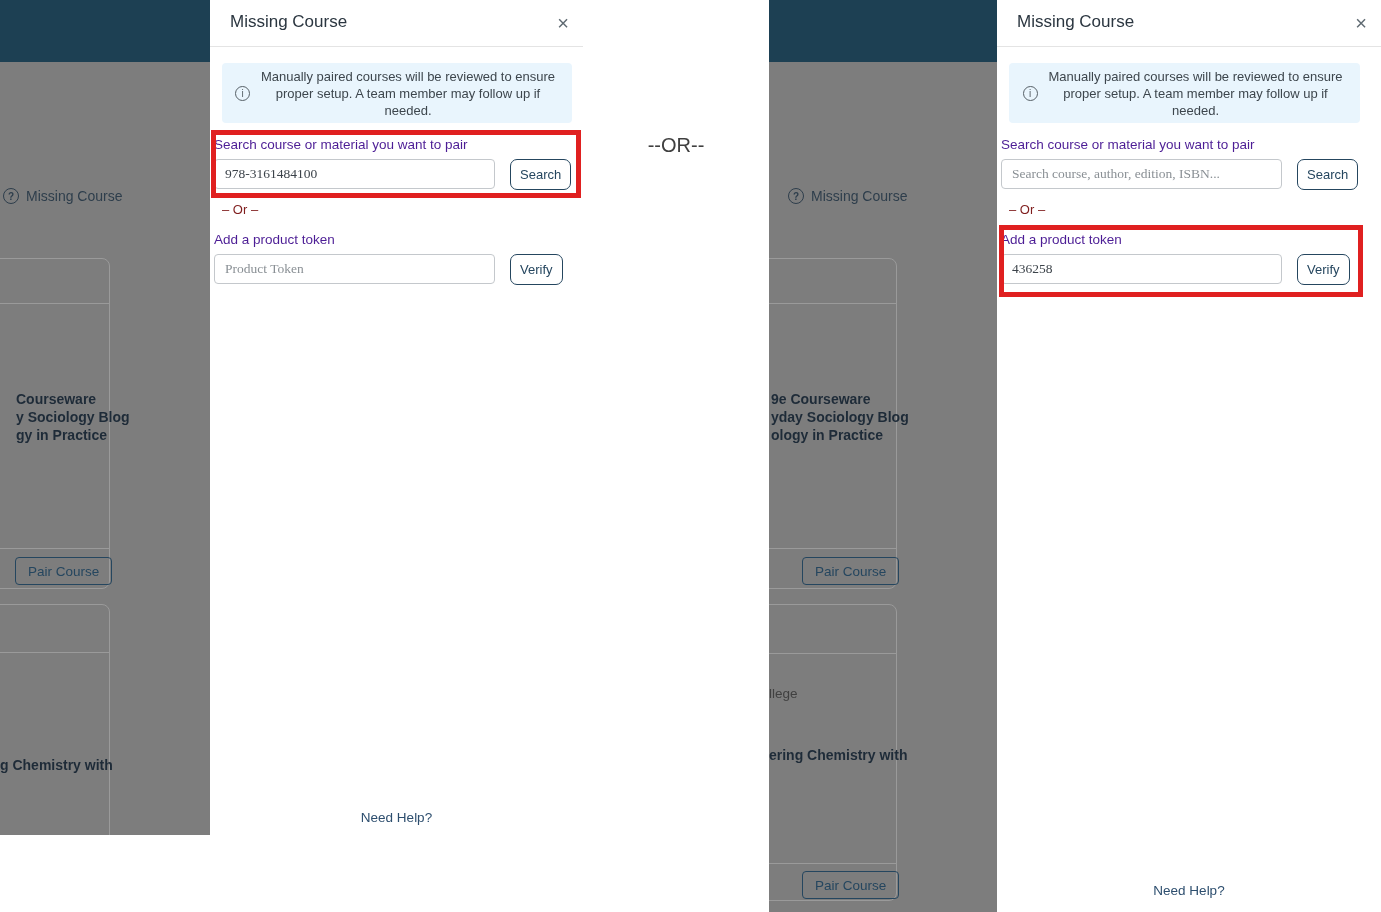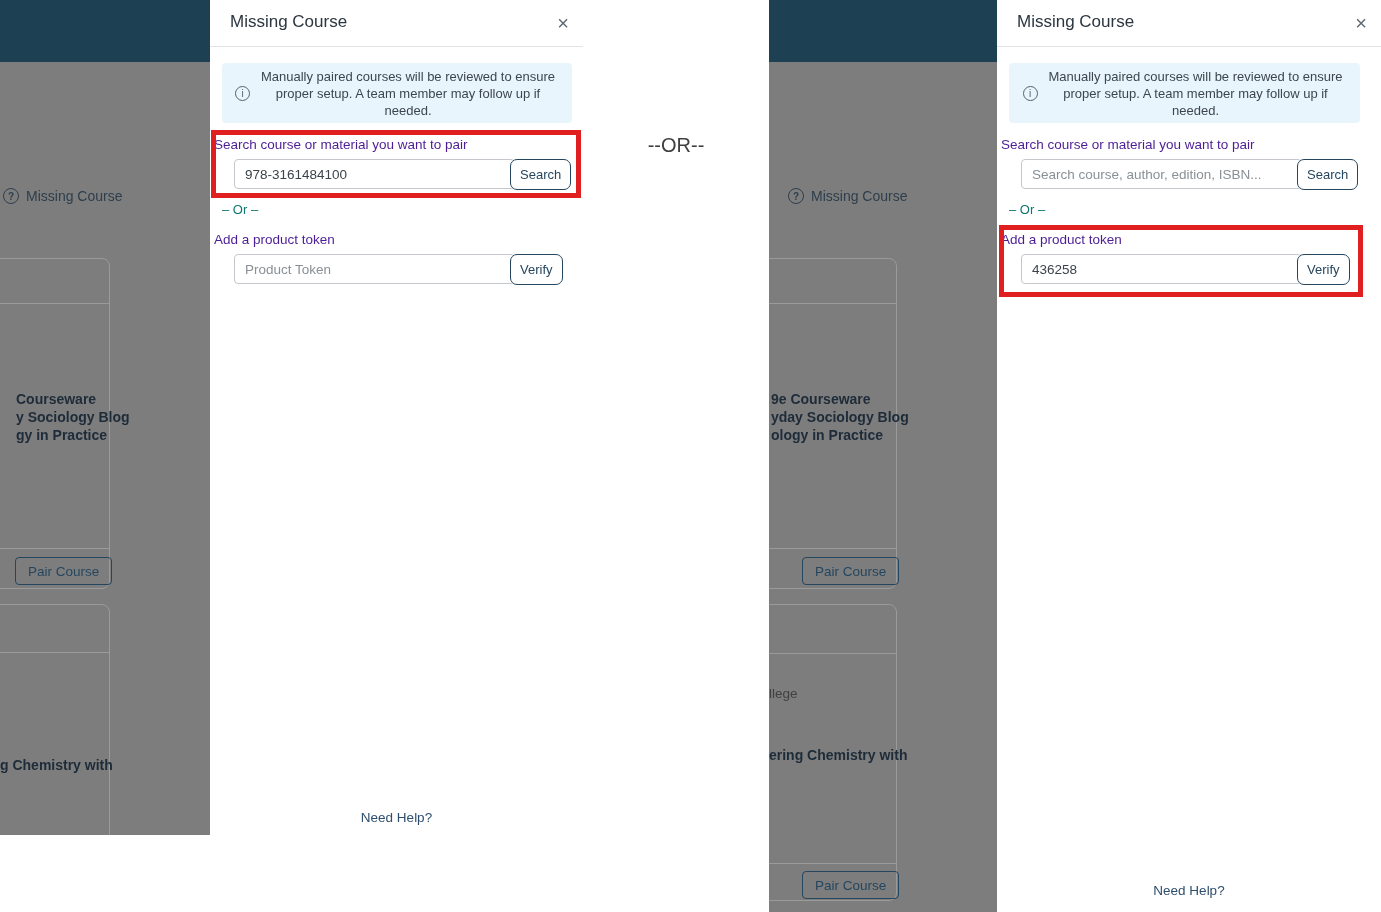--- a/index.html
+++ b/index.html
@@ -49,34 +49,34 @@
   #drawer-right .alert { width:351px; }
   .info-icon { width:15px; height:15px; border:1.2px solid #566067; border-radius:50%;
     display:inline-flex; align-items:center; justify-content:center;
     font-size:10px; flex:0 0 auto; color:#566067; }
   .alert-text { width:302px; font-size:13px; line-height:17px; text-align:center; }
 
   .field-label { position:absolute; left:4px; font-size:13.5px; color:#4c1d95; z-index:6; }
   .lbl-search { top:137px; }
   .lbl-token  { top:232px; }
 
-  .text-input { position:absolute; left:24px; width:281px; height:30px;
+  .text-input { position:absolute; left:4px; width:281px; height:30px;
     border:1px solid #c4c8cc; border-radius:4px; padding:0 10px;
-    font-size:13.5px; color:#3c434a; font-family:Liberation Sans, sans-serif; background:#fff; z-index:6; }
+    font-size:13.5px; color:#3c434a; font-family:Liberation Serif, serif; background:#fff; z-index:6; }
   .text-input::placeholder { color:#8a9095; }
   .in-search { top:159px; }
   .in-token  { top:254px; }
 
   .outline-btn { position:absolute; left:300px; height:31px; padding:0 9px;
     border:1.5px solid #25465f; border-radius:7px; background:#fff; color:#25465f;
     font-size:13px; font-family:inherit; cursor:pointer; z-index:6; }
   .btn-search { top:159px; }
   .btn-verify { top:254px; }
 
-  .or-divider { position:absolute; left:12px; top:202px; font-size:13px; color:#0f766e; }
+  .or-divider { position:absolute; left:12px; top:202px; font-size:13px; color:#7f1d1d; }
 
   .need-help { position:absolute; left:0; right:0; text-align:center;
     font-size:13.5px; color:#2d4e6e; cursor:pointer; }
   #drawer-left  .need-help { top:810px; }
   #drawer-right .need-help { top:883px; }
 
   .hl-box { position:absolute; border:5px solid #e02020; background:transparent;
     pointer-events:none; z-index:9; }
   #hl-search { left:1px; top:130px; width:370px; height:68px; }
   #hl-token  { left:2px; top:225px; width:364px; height:72px; }

